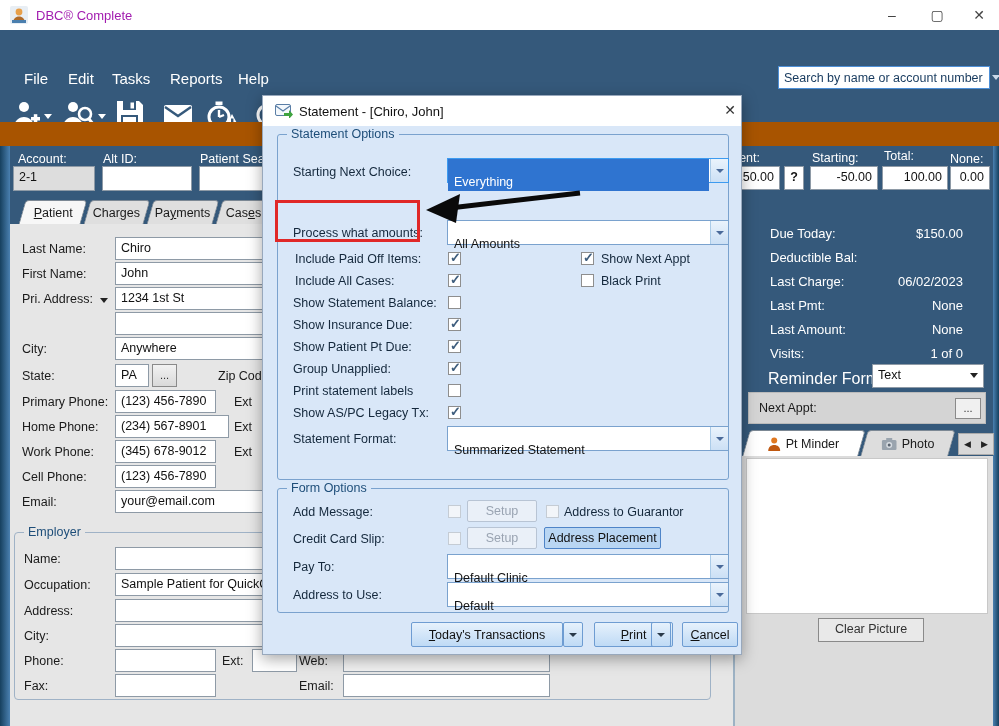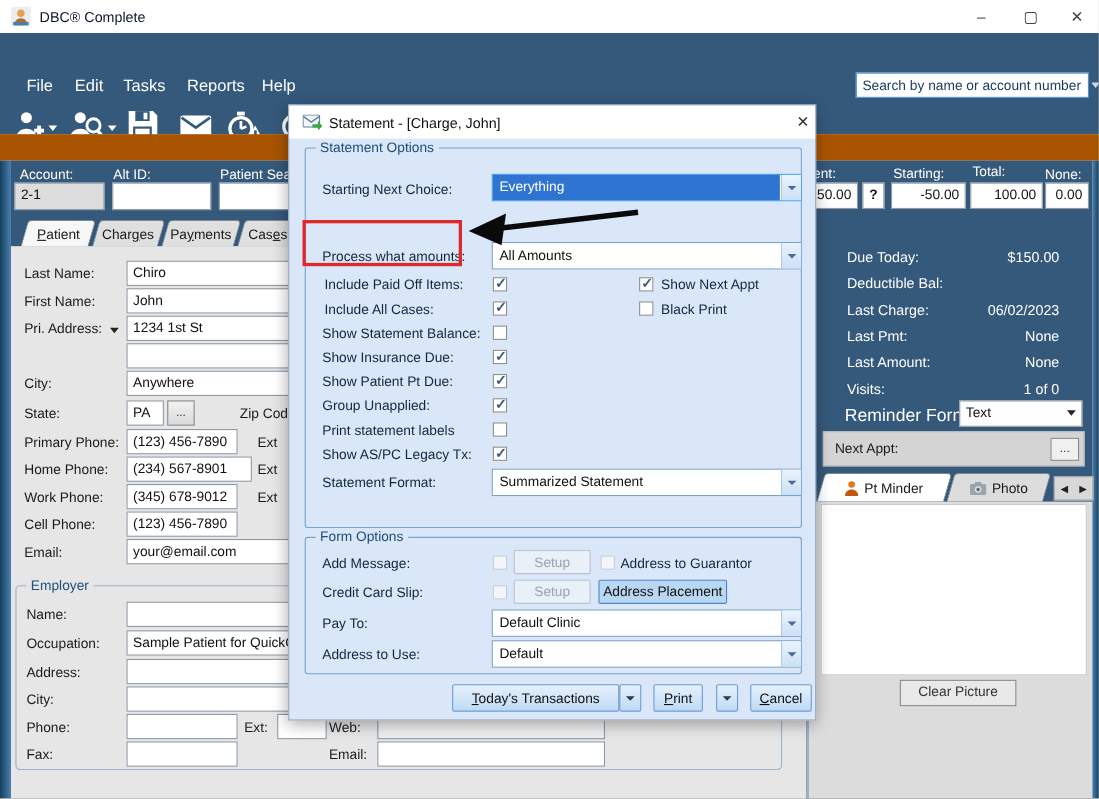--- a/index.html
+++ b/index.html
@@ -3,21 +3,21 @@
 <meta charset="utf-8">
 <style>
   * { margin:0; padding:0; box-sizing:border-box; }
   body { font-family:"Liberation Sans", sans-serif; background:#888; }
   #app { position:relative; width:999px; height:726px; overflow:hidden; background:#E6E6E6;
          font-family:"Liberation Sans", sans-serif; }
   .abs { position:absolute; }
 
   
   .titlebar { left:0; top:0; width:999px; height:30px; background:#FFFFFF; }
-  .title-text { left:36px; top:8px; font-size:13px; color:#0f172a; }
+  .title-text { left:36px; top:8px; font-size:13px; color:#a21caf; }
   .winbtn { top:0; width:40px; height:30px; color:#444; font-size:14px; text-align:center; line-height:30px; }
 
   
   .slate-header { left:0; top:30px; width:999px; height:92px; background:#35597B; }
   .menu-item { top:38px; color:#FFFFFF; font-size:15px; height:22px; line-height:22px; }
   .search-box { left:778px; top:36px; width:212px; height:23px; background:#FFFFFF;
                 border:1px solid #4E90D8; font-size:12.5px; color:#173A5E; padding:3px 5px;
                 font-family:"Liberation Sans", sans-serif; }
   .search-caret { left:992px; top:45px; width:0; height:0; border-left:4px solid transparent;
                   border-right:4px solid transparent; border-top:5px solid #C8D8E8; }
@@ -77,21 +77,21 @@
             border:1px solid #98A8BC; box-shadow:0 4px 14px rgba(0,0,0,0.35); z-index:50; }
   .dlg-titlebar { left:0; top:0; width:478px; height:30px; background:#FFFFFF; }
   .dlg-title { left:36px; top:8px; font-size:13px; color:#111; }
   .dlg-close { left:458px; top:6px; font-size:14px; color:#333; width:18px; text-align:center; }
   .dgroup { border:1px solid #7AA2CE; border-radius:3px; }
   .dgrouptitle { font-size:12.5px; color:#1E4E79; background:#D9E7F8; padding:0 4px; }
   .dlabel { font-size:12.5px; color:#14283C; }
 
   .combo { height:25px; background:#FFFFFF; border:1px solid #7AA2CE; }
   .combo .val { position:absolute; left:0; top:0; right:19px; bottom:0; font-size:12.5px; color:#111;
-                padding:4px 6px; overflow:hidden; white-space:nowrap; }
+                padding:16px 6px; overflow:hidden; white-space:nowrap; }
   .combo .cbtn { position:absolute; right:0; top:0; width:18px; height:100%;
                  background:linear-gradient(#EAF3FC,#CCE0F5); border-left:1px solid #AACBE8;
                  display:flex; align-items:center; justify-content:center; }
   .combo .cbtn::after { content:""; width:0; height:0; border-left:4px solid transparent;
                  border-right:4px solid transparent; border-top:4px solid #4A6A9A; }
   .combo.focused { border:1px solid #3D9BF0; }
   .combo.focused .val { background:#2F74D0; color:#FFFFFF; }
 
   .cb { width:13px; height:13px; background:#FFFFFF; border:1px solid #8E8E8E; }
   .cb.checked::after { content:"✓"; position:absolute; left:1px; top:-3px; color:#3F5E7E;
@@ -380,21 +380,21 @@
     <div class="abs mini-btn" style="left:83px;top:162px;width:106px;height:24px;line-height:21px;font-size:12.5px;background:#E9E9E9">Clear Picture</div>
   </div>
 
   <div class="abs dialog">
     <div class="abs dlg-titlebar">
       <svg class="abs" style="left:12px;top:8px" width="18" height="14">
         <rect x="0.5" y="0.5" width="15" height="11" rx="1.5" fill="#F4F8FC" stroke="#5A7EA6"></rect>
         <path d="M1 2l7 5 7-5" fill="none" stroke="#5A7EA6" stroke-width="1.2"></path>
         <path d="M9 9 h5 v-3 l4 4.5 -4 4.5 v-3 h-5 z" fill="#3FA33F"></path>
       </svg>
-      <div class="abs dlg-title">Statement - [Charge, John]</div>
+      <div class="abs dlg-title">Statement - [Chiro, John]</div>
       <div class="abs dlg-close">✕</div>
     </div>
 
     <div class="abs dgroup" style="left:14px;top:38px;width:452px;height:346px"></div>
     <div class="abs dgrouptitle" style="left:24px;top:31px">Statement Options</div>
 
     <div class="abs dlabel" style="left:30px;top:69px">Starting Next Choice:</div>
     <div class="abs combo focused" style="left:184px;top:62px;width:282px">
       <div class="val">Everything</div>
       <div class="cbtn"></div>
@@ -462,21 +462,21 @@
     <div class="abs dlabel" style="left:30px;top:492px">Address to Use:</div>
     <div class="abs combo" style="left:184px;top:486px;width:282px">
       <div class="val">Default</div>
       <div class="cbtn"></div>
     </div>
 
     <div class="abs dbtn" style="left:148px;top:526px;width:152px;height:25px">
       <span><span></span><span class="ac">T</span><span>oday's Transactions</span></span>
     </div>
     <div class="abs dbtn split" style="left:300px;top:526px;width:20px;height:25px"></div>
-    <div class="abs dbtn" style="left:331px;top:526px;width:45px;height:25px">
+    <div class="abs dbtn" style="left:331px;top:526px;width:79px;height:25px">
       <span><span></span><span class="ac">P</span><span>rint</span></span>
     </div>
     <div class="abs dbtn split" style="left:388px;top:526px;width:20px;height:25px"></div>
     <div class="abs dbtn" style="left:419px;top:526px;width:56px;height:25px">
       <span><span></span><span class="ac">C</span><span>ancel</span></span>
     </div>
   </div>
 
   <div class="abs redbox"></div>
   <svg class="abs arrow-svg" width="165" height="40">

